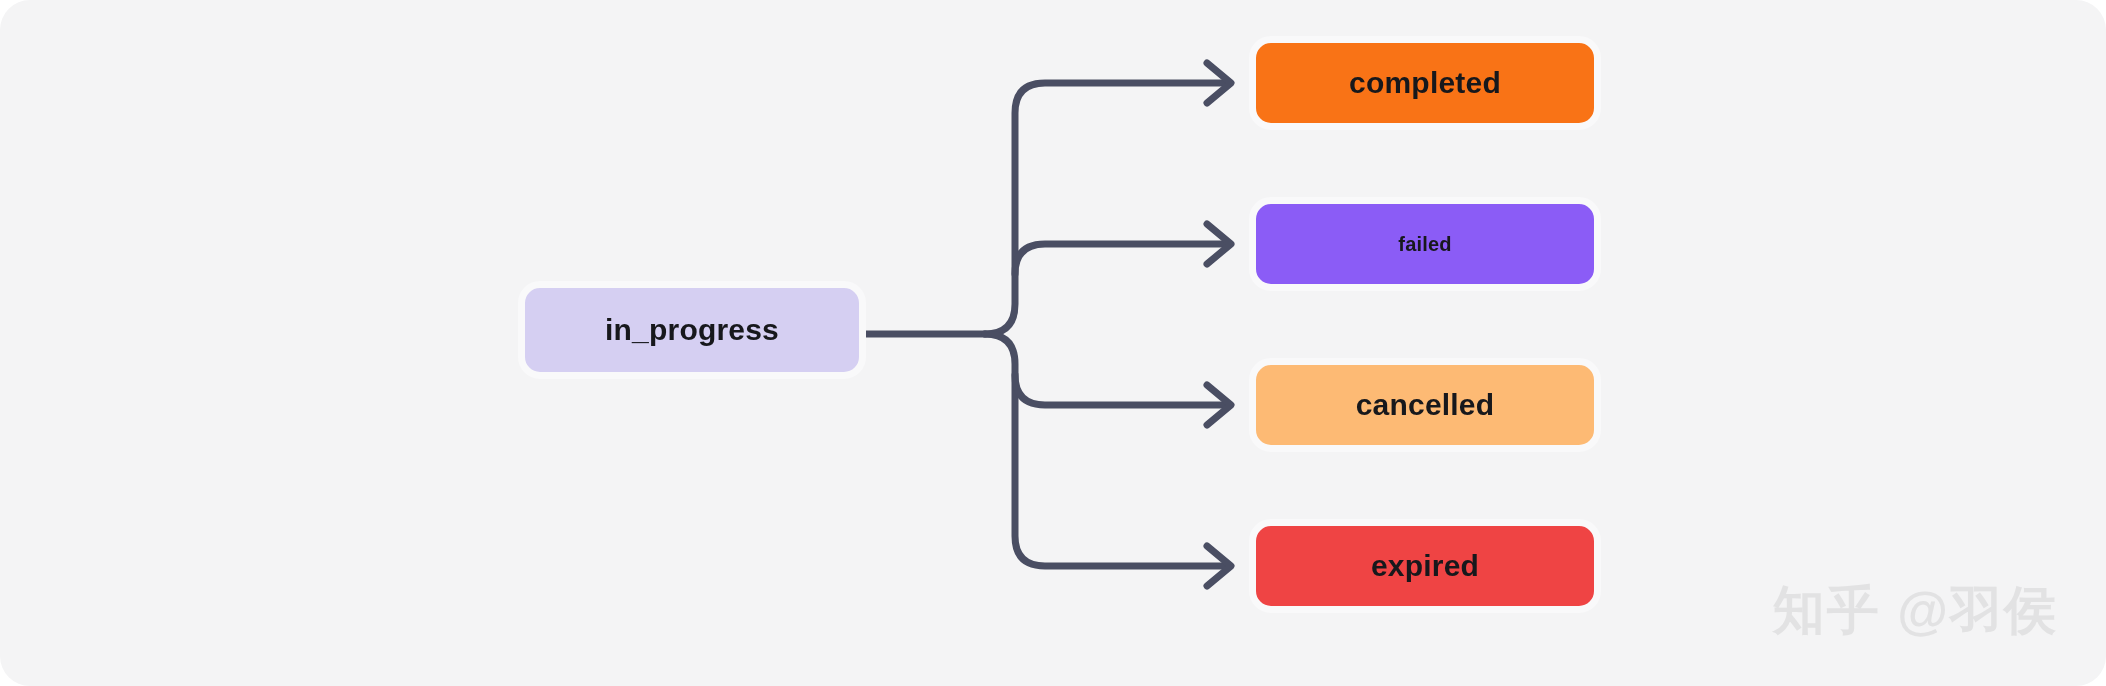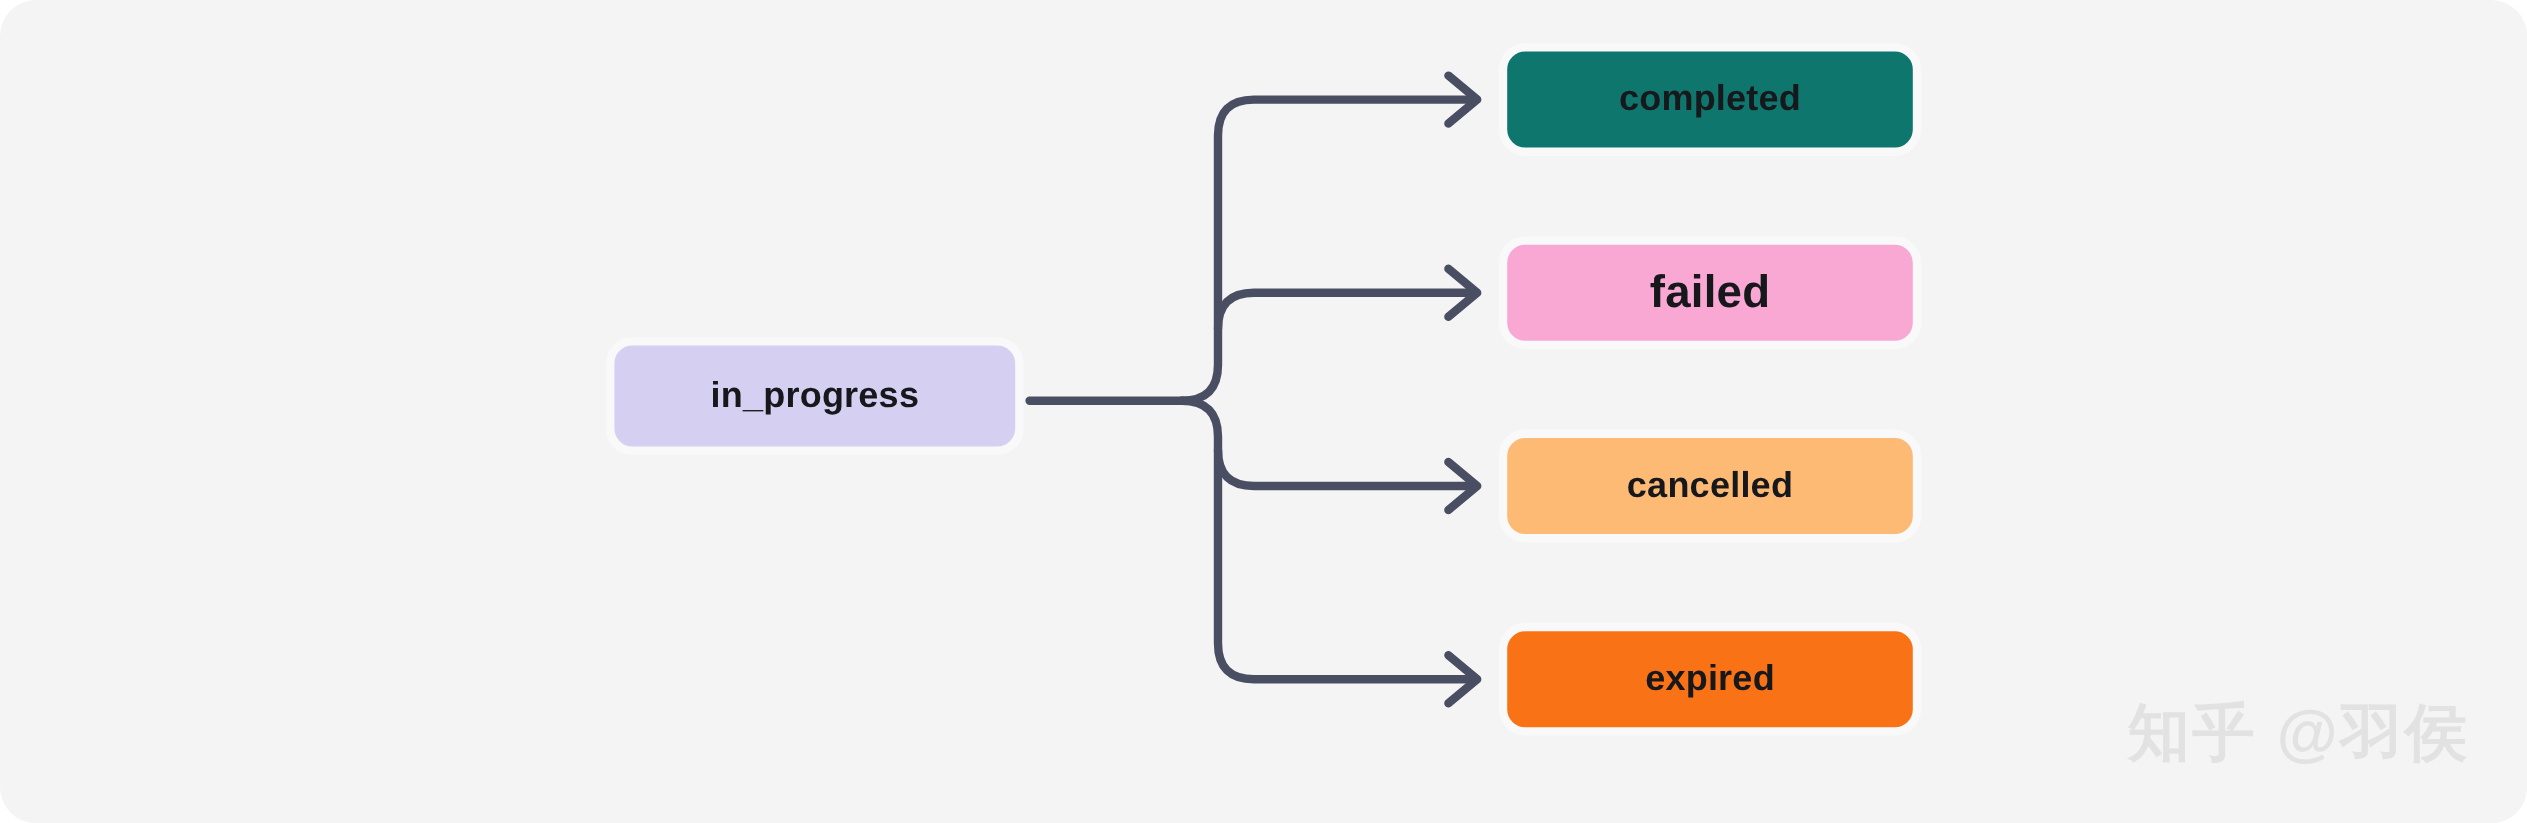--- a/index.html
+++ b/index.html
@@ -42,57 +42,57 @@
     justify-content: center;
     color: #17181c;
     font-weight: bold;
     letter-spacing: 0.2px;
     user-select: none;
   }
   .node-label {
     white-space: nowrap;
   }
   #node-in-progress {
-    left: 505px;
+    left: 518px;
     top: 281px;
     width: 348px;
     height: 98px;
     background: #d5cff2;
     font-size: 30px;
   }
   #node-completed {
     left: 1249px;
     top: 36px;
     width: 352px;
     height: 94px;
-    background: #0f766e;
+    background: #f97316;
     font-size: 30px;
   }
   #node-failed {
     left: 1249px;
     top: 197px;
     width: 352px;
     height: 94px;
-    background: #f9a8d4;
-    font-size: 38px;
+    background: #8b5cf6;
+    font-size: 20px;
   }
   #node-cancelled {
     left: 1249px;
     top: 358px;
     width: 352px;
     height: 94px;
     background: #fdba74;
     font-size: 30px;
   }
   #node-expired {
     left: 1249px;
     top: 519px;
     width: 352px;
     height: 94px;
-    background: #f97316;
+    background: #ef4444;
     font-size: 30px;
   }
   #watermark {
     position: absolute;
     right: 48px;
     bottom: 40px;
     color: #e2e2e3;
     font-size: 52px;
     font-weight: bold;
     letter-spacing: 2px;

